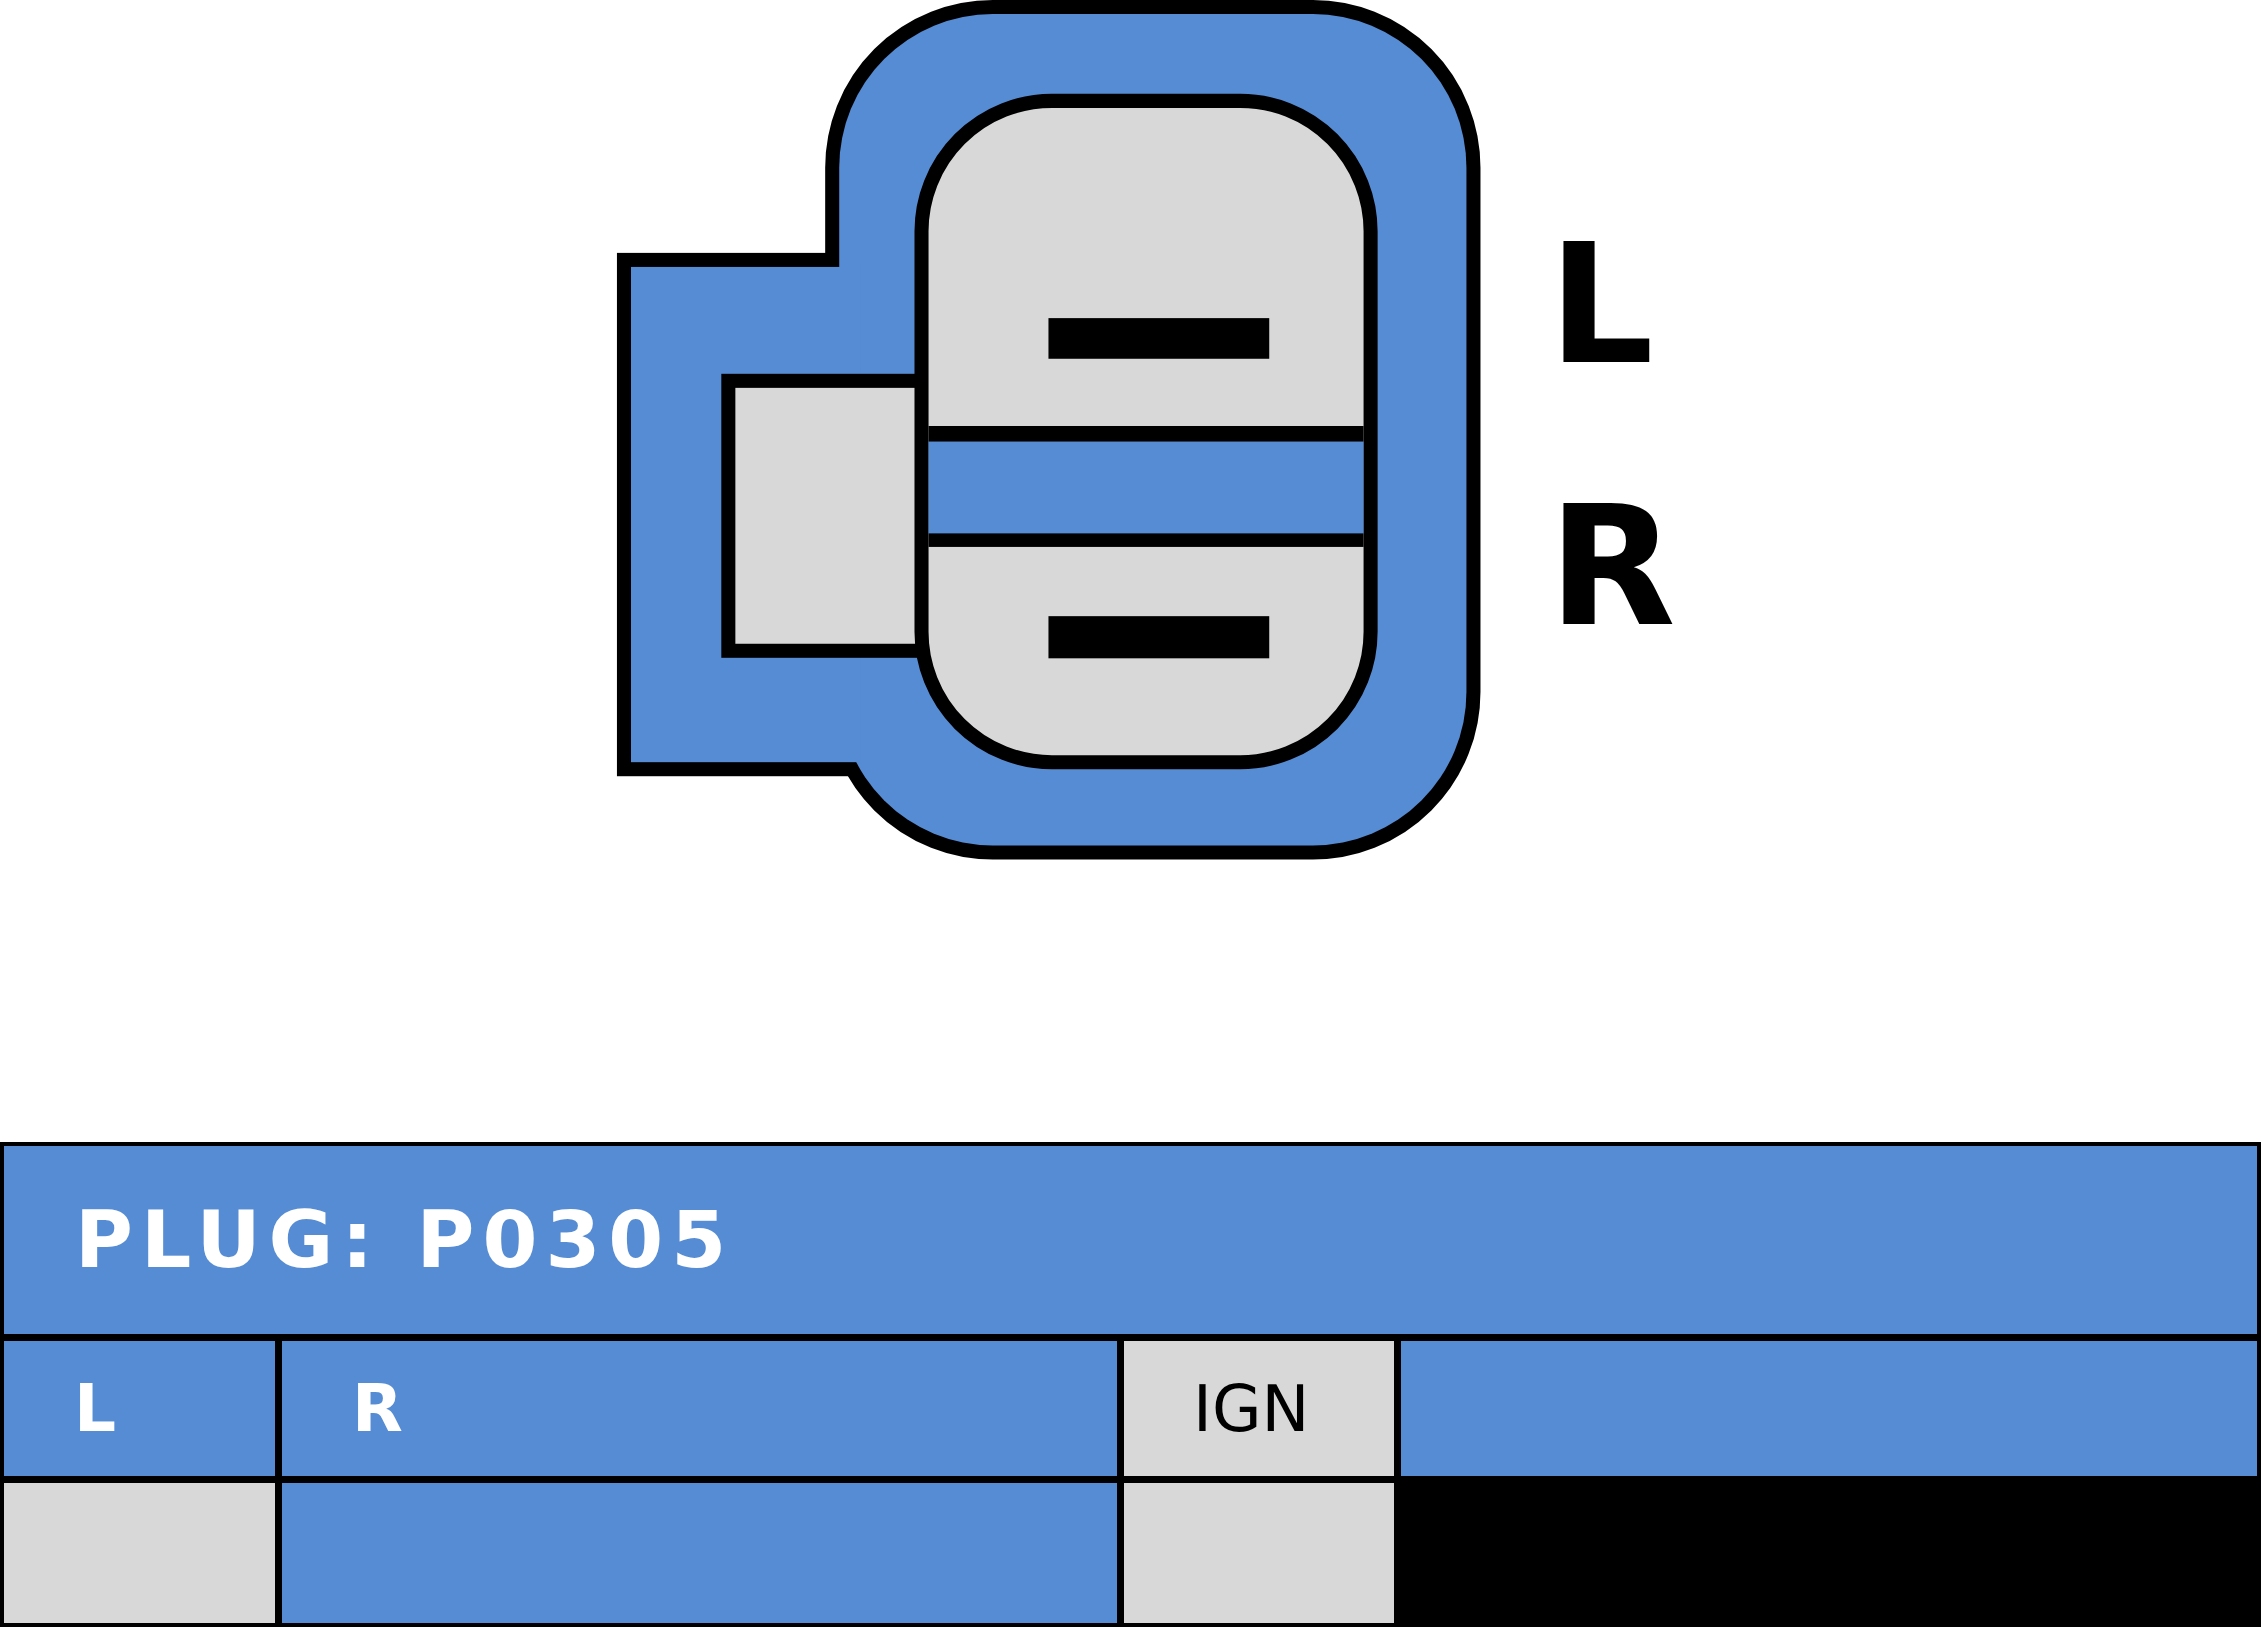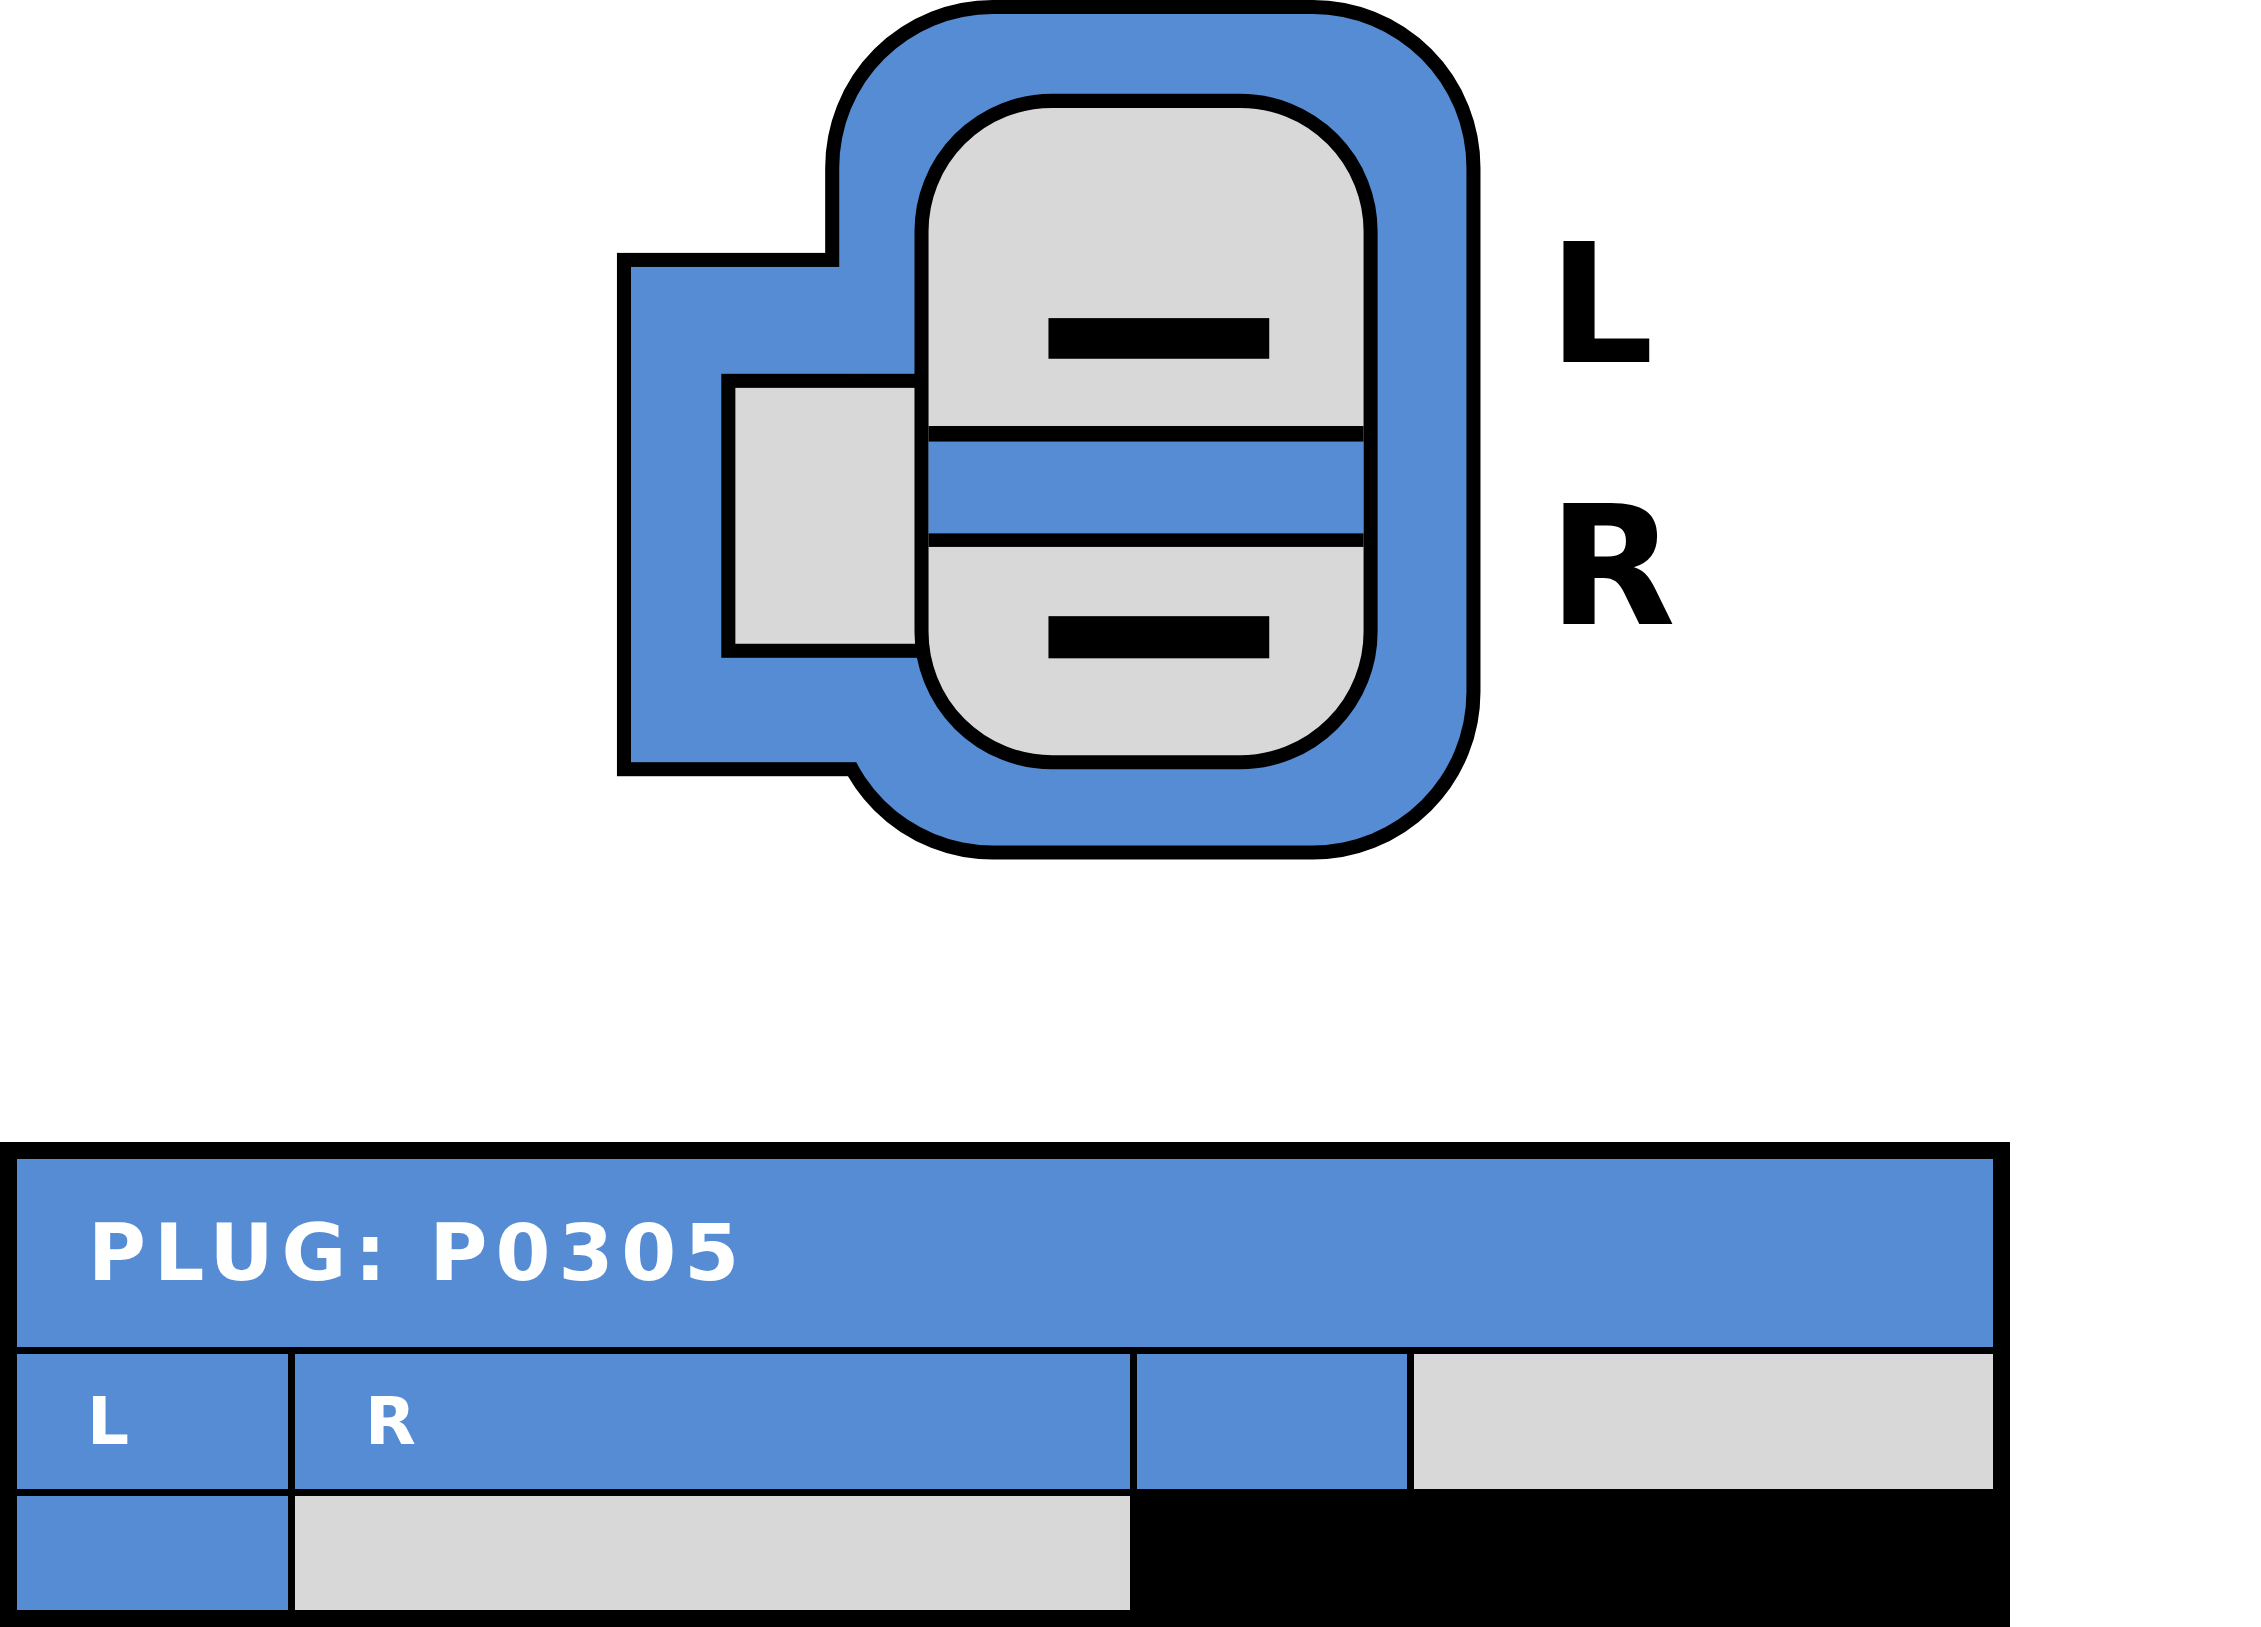--- a/index.html
+++ b/index.html
@@ -27,28 +27,28 @@
   .pin-label{
     fill:var(--ink);
     font-family:"DejaVu Sans","Liberation Sans",sans-serif;
     font-weight:bold;
     font-size:330px;
   }
 
   
   .plug-table{
     position:absolute;left:0;top:1142px;
-    width:2010px;height:485px;
+    width:2261px;height:485px;
     box-sizing:border-box;
     background:var(--ink);
     display:grid;
     grid-template-columns:271px 835px 270px 1fr;
     grid-template-rows:188px 135px 1fr;
     gap:7px;
-    padding:17px;
+    padding:4px;
   }
   .cell{display:flex;align-items:center;box-sizing:border-box;}
   .title-cell{
     grid-column:1 / -1;
     background:var(--blue);
     color:var(--title-text);
     font-weight:800;
     font-size:79px;
     letter-spacing:8px;
     padding-left:71px;
@@ -102,20 +102,23 @@
     <div class="cell title-cell">
       <span>PLUG: P0305</span>
     </div>
 
     <div class="cell pin-cell">
       <span>L</span>
     </div>
     <div class="cell pin-cell">
       <span>R</span>
     </div>
+    <div class="cell desc-cell">
+      <span>IGN</span>
+    </div>
 
     <div class="cell pin-cell">
       <span></span>
     </div>
     <div class="cell desc-cell">
       <span></span>
     </div>
     <div class="cell pin-cell">
       <span></span>
     </div>

